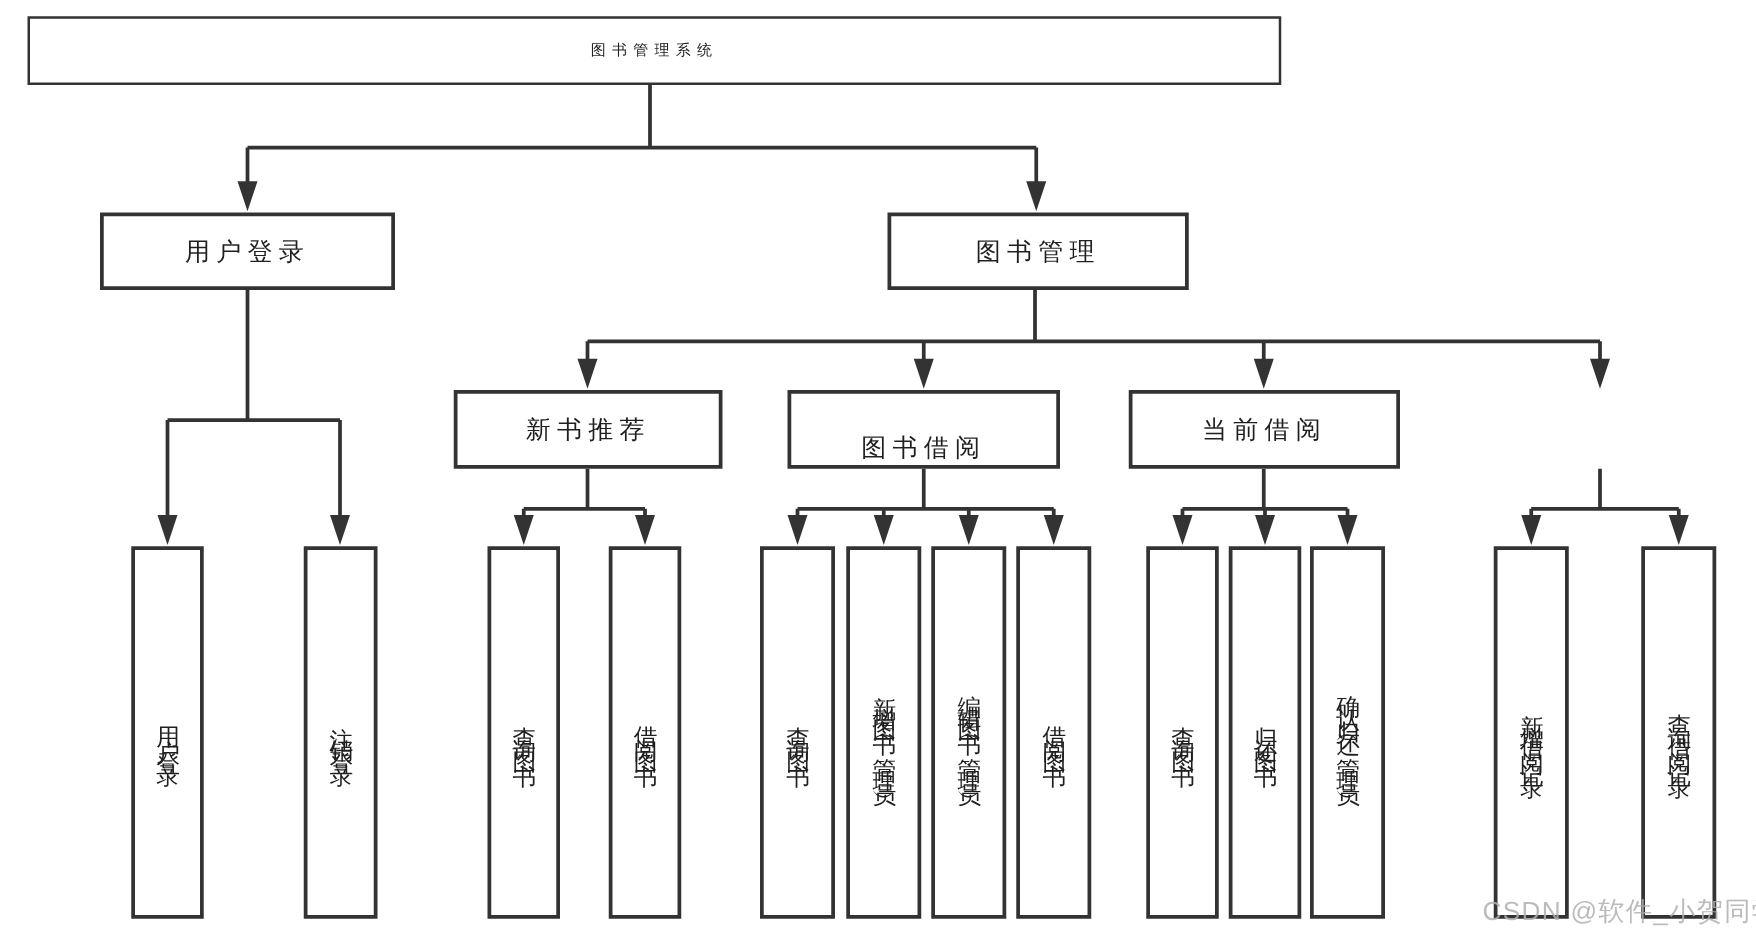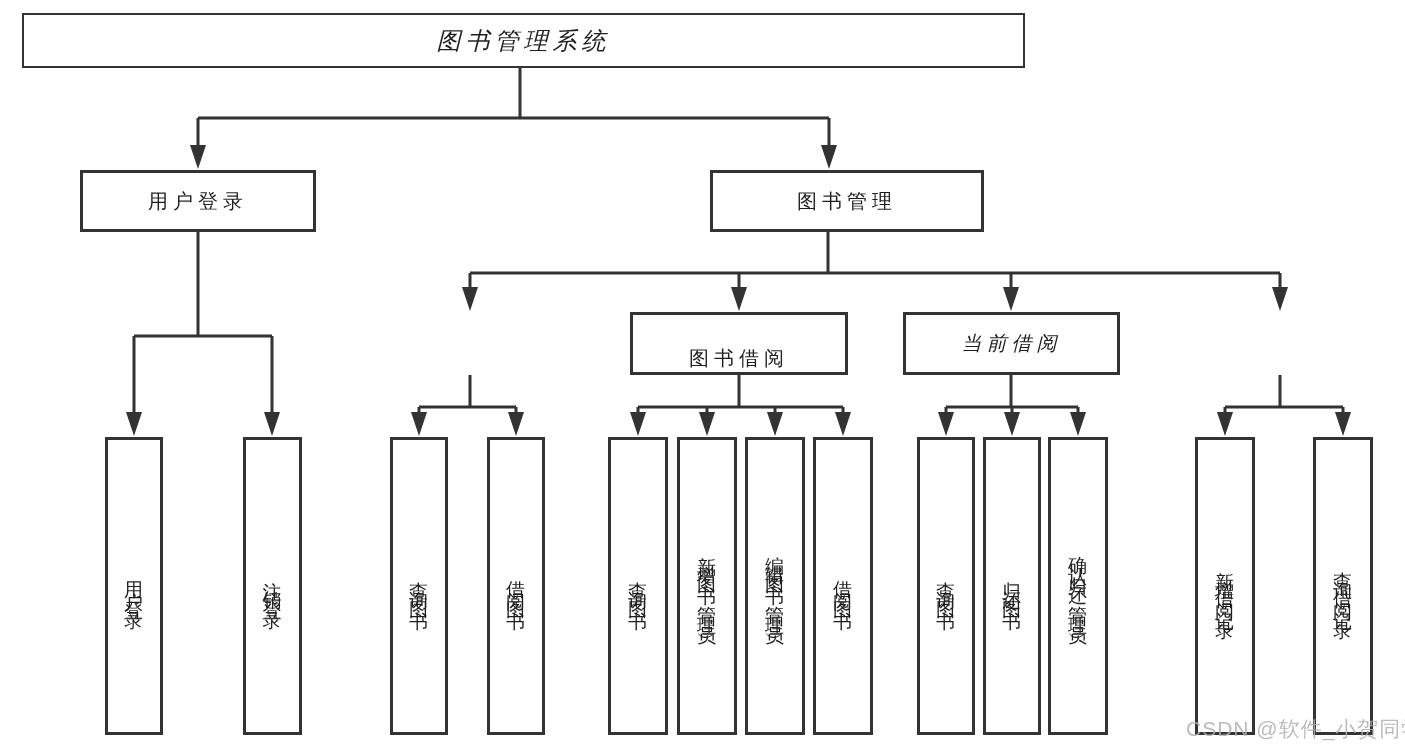--- a/index.html
+++ b/index.html
@@ -24,21 +24,21 @@
     position:absolute;
     box-sizing:border-box;
     border:3px solid var(--line);
     background:#ffffff;
     display:flex;align-items:center;justify-content:center;
     color:var(--text);
     font-size:20px;
     letter-spacing:5px;
     white-space:nowrap;
   }
-  .node.root{border-width:2px;font-size:24px;letter-spacing:5px;font-style:italic;}
+  .node.root{border-width:2px;font-size:12px;letter-spacing:5px;}
   .leaf{
     position:absolute;
     box-sizing:border-box;
     border:3px solid var(--line);
     background:#ffffff;
     display:flex;align-items:center;justify-content:center;
     top:437px;height:298px;
     color:var(--text);
   }
   .leaf span{
@@ -104,28 +104,31 @@
     </g>
   </svg>
 
   <div class="node root" style="left:22px;top:13px;width:1003px;height:55px;">
     <span>图书管理系统</span>
   </div>
 
   <div class="node" style="left:80px;top:170px;width:236px;height:62px;">
     <span>用户登录</span>
   </div>
-  <div class="node" style="left:710px;top:170px;width:274px;height:62px;">
+  <div class="node" style="left:710px;top:170px;width:241px;height:62px;">
     <span>图书管理</span>
   </div>
 
+  <div class="node" style="left:363px;top:312px;width:215px;height:63px;">
+    <span>新书推荐</span>
+  </div>
   <div class="node" style="left:630px;top:312px;width:218px;height:63px;align-items:flex-end;">
     <span>图书借阅</span>
   </div>
-  <div class="node" style="left:903px;top:312px;width:217px;height:63px;font-style:italic;">
+  <div class="node" style="left:903px;top:312px;width:217px;height:63px;">
     <span>当前借阅</span>
   </div>
 
   <div class="leaf" style="left:105px;width:58px;">
     <span>用户登录</span>
   </div>
   <div class="leaf" style="left:243px;width:59px;">
     <span>注销登录</span>
   </div>
 

